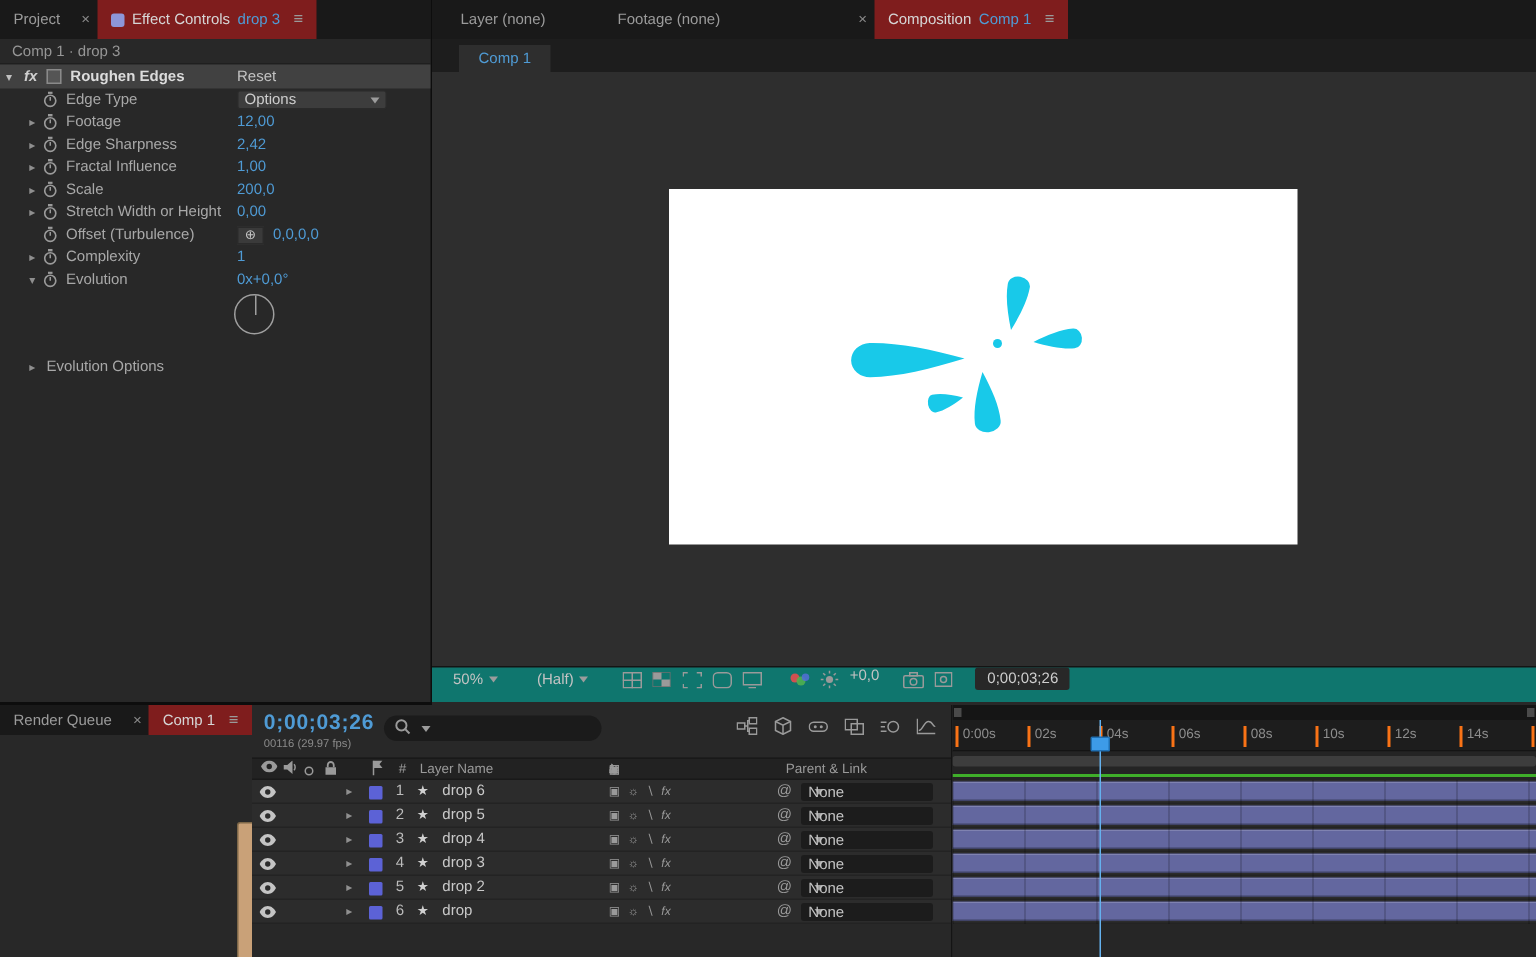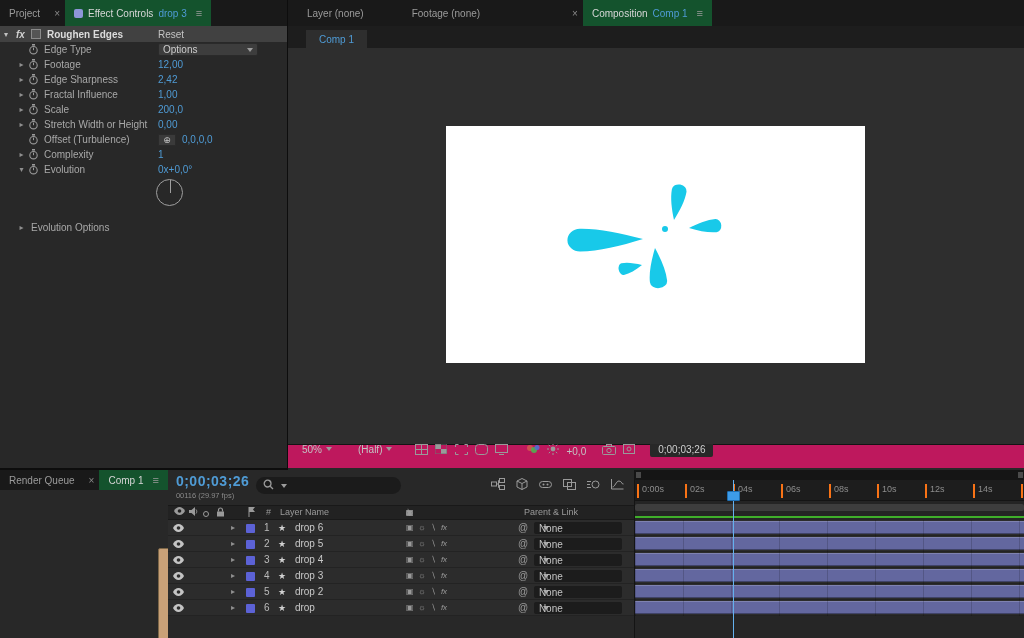--- a/index.html
+++ b/index.html
@@ -9,21 +9,21 @@
 
   
   .caret{display:inline-block;width:0;height:0;border-left:3px solid transparent;border-right:3px solid transparent;border-top:4px solid #9c9c9c;margin-left:4px}
   .val{color:var(--accent)}
   .icobox{display:inline-flex;align-items:center;justify-content:center;width:18px;height:16px}
 
   
   .tabbar{display:flex;align-items:stretch;background:#191919;height:26px;font-size:10px;color:#9b9b9b}
   .tabbar.small{height:20px}
   .tab{display:flex;align-items:center;gap:5px;padding:0 9px;white-space:nowrap}
-  .tab.active{background:#14532d;color:#d6d6d6}
+  .tab.active{background:#7f1d1d;color:#d6d6d6}
   .tclose{display:flex;align-items:center;padding:0 5px;color:#8a8a8a}
   .ticon{display:inline-block;width:9px;height:9px;border-radius:2px}
   .ticon.fxp{background:#8d96d8}
   .ticon.comp{background:#c9a178;border:1px solid #7d6748}
   .tmenu{color:#9a9a9a;margin-left:4px;font-size:11px}
   .tab .target{color:var(--accent)}
 
   
   .fx-panel{position:absolute;left:0;top:0;width:287px;height:468px;background:#282828}
   .breadcrumb{height:17px;line-height:17px;padding-left:8px;color:#969696;background:#282828;border-bottom:1px solid #1f1f1f}
@@ -49,21 +49,21 @@
   .optrow{height:16px;display:flex;align-items:center;margin-top:8px}
   .optrow .tw{width:9px;margin-left:17px;color:#8f8f8f;font-size:8px;text-align:center}
   .optrow .plabel{margin-left:5px}
 
   
   .viewer-panel{position:absolute;left:288px;top:0;width:736px;height:546px;background:#282828}
   .viewstrip{height:22px;background:#1d1d1d;display:flex;align-items:flex-end}
   .viewtab{height:18px;margin-left:18px;padding:0 13px;background:#2e2e2e;color:var(--accent);display:flex;align-items:center}
   .viewport{position:relative;height:396px;background:#2e2e2e;overflow:hidden}
   .comp{position:absolute;left:158px;top:78px;width:419px;height:237px;background:#ffffff}
-  .viewer-toolbar{height:24px;background:#be185d;display:flex;align-items:flex-end;padding:11px 8px;border-top:1px solid #141414;color:#c3c3c3;gap:2px}
+  .viewer-toolbar{height:24px;background:#0f766e;display:flex;align-items:flex-start;padding:0 8px;border-top:1px solid #141414;color:#c3c3c3;gap:2px}
   .vt-dd{display:flex;align-items:center;padding:0 6px;height:16px}
   .vt-sep{width:10px}
   .tc-chip{margin-left:10px;padding:2px 8px;background:#282828;border-radius:2px;color:#cfcfcf}
   .exposure{margin-left:2px;color:#c3c3c3}
 
   
   .timeline-panel{position:absolute;left:0;top:470px;width:1024px;height:168px;background:#282828;display:flex;}
   .tl-body{flex:1;display:flex}
   .tl-left{width:467px;position:relative;background:#282828;border-right:1px solid #141414}
   .tl-top{height:35px;position:relative}
@@ -116,20 +116,21 @@
         <span>Project</span>
       </div>
       <span class="tclose">×</span>
       <div class="tab active">
         <span class="ticon fxp"></span>
         <span>Effect Controls</span>
         <span class="target">drop 3</span>
         <span class="tmenu">≡</span>
       </div>
     </div>
+    <div class="breadcrumb">Comp 1 · drop 3</div>
 
     <div class="fxhead">
       <span class="tw">▾</span>
       <span class="fxbadge">fx</span>
       <span class="effico"></span>
       <span class="effname">Roughen Edges</span>
       <span class="reset">Reset</span>
     </div>
 
     <div class="fxrow">

